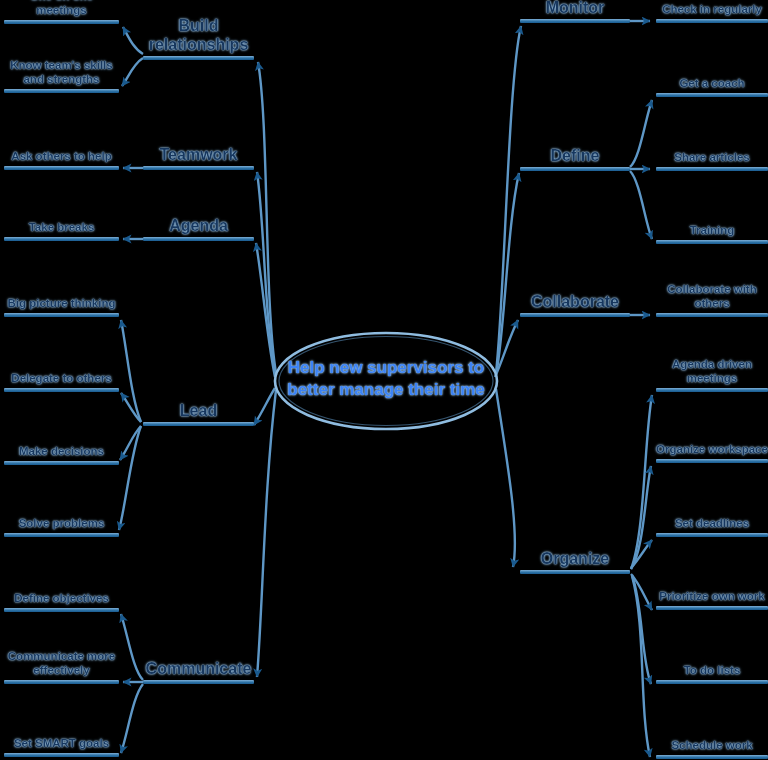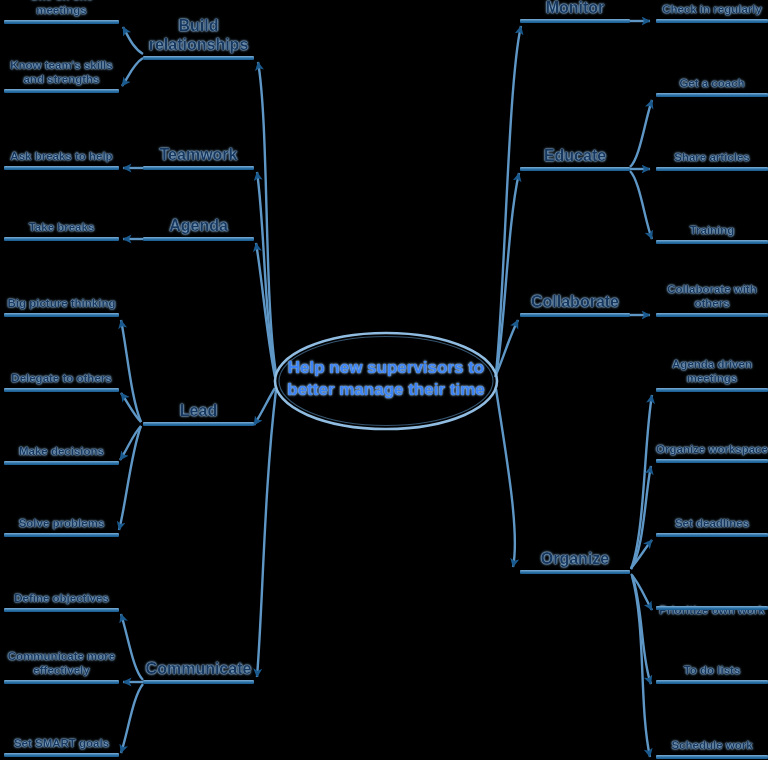--- a/index.html
+++ b/index.html
@@ -96,21 +96,21 @@
       </div>
       <div class="child">
         <div class="lbl" style="left: 4px; width: 115px; bottom: 742px;">One on one meetings</div>
         <div class="bar" style="left: 4px; width: 115px; top: 20px;"></div>
       </div>
       <div class="child">
         <div class="lbl" style="left: 4px; width: 115px; bottom: 673px;">Know team's skills and strengths</div>
         <div class="bar" style="left: 4px; width: 115px; top: 89px;"></div>
       </div>
       <div class="child">
-        <div class="lbl" style="left: 4px; width: 115px; bottom: 596px;">Ask breaks to help</div>
+        <div class="lbl" style="left: 4px; width: 115px; bottom: 596px;">Ask others to help</div>
         <div class="bar" style="left: 4px; width: 115px; top: 166px;"></div>
       </div>
       <div class="child">
         <div class="lbl" style="left: 4px; width: 115px; bottom: 525px;">Take breaks</div>
         <div class="bar" style="left: 4px; width: 115px; top: 237px;"></div>
       </div>
       <div class="child">
         <div class="lbl" style="left: 4px; width: 115px; bottom: 449px; margin-top: 28px;">Big picture thinking</div>
         <div class="bar" style="left: 4px; width: 115px; top: 313px;"></div>
       </div>
@@ -136,21 +136,21 @@
       </div>
       <div class="child">
         <div class="lbl" style="left: 4px; width: 115px; bottom: 9px;">Set SMART goals</div>
         <div class="bar" style="left: 4px; width: 115px; top: 753px;"></div>
       </div>
       <div class="branch">
         <div class="lbl" style="left: 520px; width: 110px; bottom: 743px;">Monitor</div>
         <div class="bar" style="left: 520px; width: 110px; top: 19px;"></div>
       </div>
       <div class="branch">
-        <div class="lbl" style="left: 520px; width: 110px; bottom: 595px;">Educate</div>
+        <div class="lbl" style="left: 520px; width: 110px; bottom: 595px;">Define</div>
         <div class="bar" style="left: 520px; width: 110px; top: 167px;"></div>
       </div>
       <div class="branch">
         <div class="lbl" style="left: 520px; width: 110px; bottom: 449px;">Collaborate</div>
         <div class="bar" style="left: 520px; width: 110px; top: 313px;"></div>
       </div>
       <div class="branch">
         <div class="lbl" style="left: 520px; width: 110px; bottom: 192px;">Organize</div>
         <div class="bar" style="left: 520px; width: 110px; top: 570px;"></div>
       </div>
@@ -180,21 +180,21 @@
       </div>
       <div class="child">
         <div class="lbl" style="left: 656px; width: 112px; bottom: 303px;">Organize workspace</div>
         <div class="bar" style="left: 656px; width: 112px; top: 459px;"></div>
       </div>
       <div class="child">
         <div class="lbl" style="left: 656px; width: 112px; bottom: 229px;">Set deadlines</div>
         <div class="bar" style="left: 656px; width: 112px; top: 533px;"></div>
       </div>
       <div class="child">
-        <div class="lbl" style="left: 656px; width: 112px; bottom: 142px; text-align: center;">Prioritize own work</div>
+        <div class="lbl" style="left: 656px; width: 112px; bottom: 156px; text-align: center;">Prioritize own work</div>
         <div class="bar" style="left: 656px; width: 112px; top: 606px;"></div>
       </div>
       <div class="child">
         <div class="lbl" style="left: 656px; width: 112px; bottom: 82px;">To do lists</div>
         <div class="bar" style="left: 656px; width: 112px; top: 680px;"></div>
       </div>
       <div class="child">
         <div class="lbl" style="left: 656px; width: 112px; bottom: 7px;">Schedule work</div>
         <div class="bar" style="left: 656px; width: 112px; top: 755px;"></div>
       </div>

